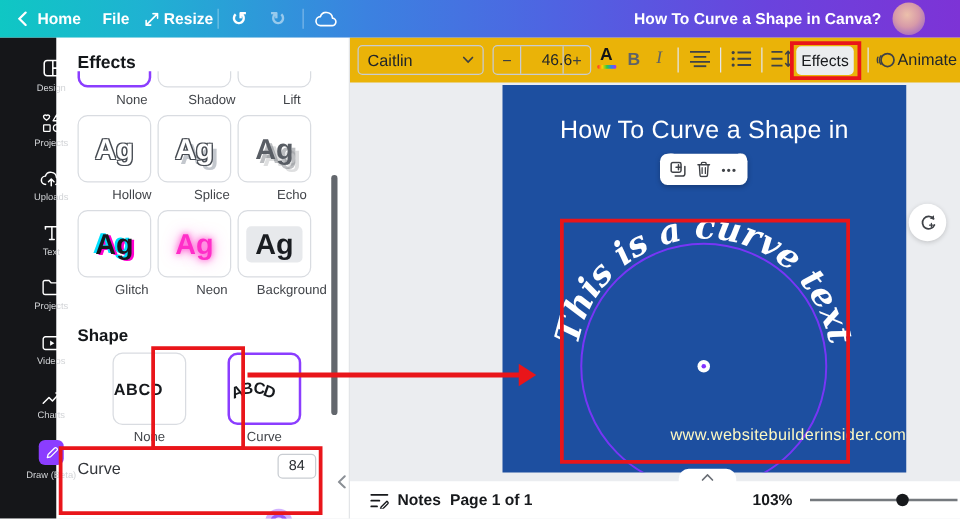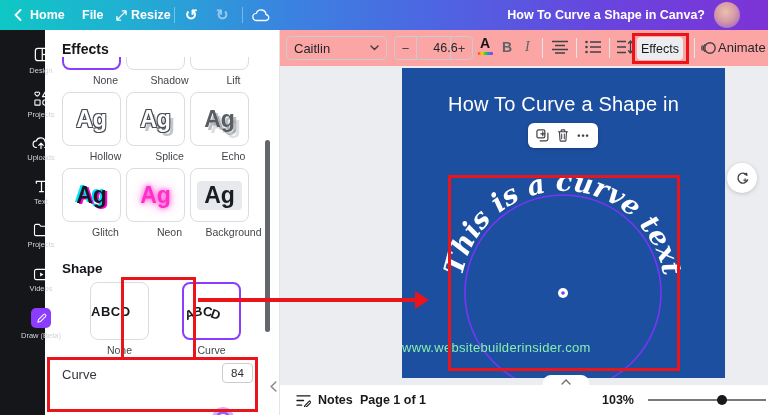--- a/index.html
+++ b/index.html
@@ -59,21 +59,21 @@
   
   .slider-strip { position:absolute; left:0; top:330px; width:235px; height:55px; }
   .slider-label { position:absolute; left:17px; top:7px; font-size:13px; color:#33363b; }
   .slider-value { position:absolute; left:177px; top:3px; width:31px; height:20px; border:1px solid #c9cdd2; border-radius:4px;
     font-size:11.5px; color:#2a2d31; display:flex; align-items:center; justify-content:center; }
   .slider-halo { position:absolute; left:167px; top:47px; width:22px; height:22px; border-radius:50%; background:rgba(139,61,255,.40); }
   .slider-knob { position:absolute; left:171px; top:51px; width:14px; height:14px; border-radius:50%; background:#fff; border:3px solid #9a5cf5; }
   .panel-collapse { position:absolute; left:225px; top:348px; color:#8a8f95; }
 
   
-  .toolbar { position:absolute; left:280px; top:30px; right:0; height:36px; background:#fca5a5; z-index:30; }
+  .toolbar { position:absolute; left:280px; top:30px; right:0; height:36px; background:#eab308; z-index:30; }
   .font-select { position:absolute; left:6px; top:6px; width:101px; height:24px; border:1px solid #c8ccd1; border-radius:4px;
     display:flex; align-items:center; justify-content:space-between; padding:0 7px; font-size:13px; color:#22262a; }
   .size-group { position:absolute; left:114px; top:6px; height:24px; border:1px solid #c8ccd1; border-radius:4px; display:flex; align-items:stretch; }
   .size-btn { width:21px; display:flex; align-items:center; justify-content:center; font-size:13px; color:#3c4043; }
   .size-val { width:35px; display:flex; align-items:center; justify-content:center; font-size:12.5px; color:#22262a;
     border-left:1px solid #c8ccd1; border-right:1px solid #c8ccd1;padding-left:24px; }
   .color-a { position:absolute; left:196px; top:6px; width:18px; text-align:center; }
   .color-a .A { font-size:14px; font-weight:700; color:#131518; line-height:15px; }
   .rainbow { width:15px; height:3px; border-radius:1px; margin:1px auto 0;
     background:linear-gradient(90deg,#ff2d2d,#ffd400,#2ecc40,#2d7ff0,#b02df0); }
@@ -86,21 +86,21 @@
   .animate-lbl { position:absolute; left:438px; top:10px; font-size:13px; color:#22262a; }
 
   
   .canvas { position:absolute; left:402px; top:68px; width:323px; height:310px; background:#1d4fa0; z-index:1; overflow:hidden; }
   .cv-heading { position:absolute; left:0; top:25px; width:100%; text-align:center; color:#fff; font-size:20px; letter-spacing:.2px; z-index:2; }
   .cv-heading2 { position:absolute; left:0; top:52px; width:100%; text-align:center; color:#fff; font-size:20px; z-index:2; }
   .pill { position:absolute; left:126px; top:55px; width:70px; height:25px; background:#fff; border-radius:6px; z-index:3;
     box-shadow:0 1px 4px rgba(0,0,0,.25); display:flex; align-items:center; justify-content:center; gap:8px; }
   .pill .more { font-size:9px; color:#3f4247; letter-spacing:1px; font-weight:700; }
   .curve-svg { position:absolute; left:0; top:0; z-index:2; }
-  .cv-url { position:absolute; left:0; top:272px; width:100%; text-align:left; color:#86efac; font-size:13px; letter-spacing:.3px; z-index:2; }
+  .cv-url { position:absolute; left:0; top:272px; width:100%; text-align:right; color:#fef9c3; font-size:13px; letter-spacing:.3px; z-index:2; }
   .rotate-btn { position:absolute; left:727px; top:163px; width:30px; height:30px; border-radius:50%; background:#fff; z-index:10;
     box-shadow:0 1px 4px rgba(0,0,0,.18); display:flex; align-items:center; justify-content:center; }
   .collapse-tab { position:absolute; left:543px; top:375px; width:46px; height:14px; background:#fff; border-radius:8px 8px 0 0;
     z-index:12; display:flex; align-items:center; justify-content:center; }
 
   
   .bottombar { position:absolute; left:280px; right:0; top:385px; height:44px; background:#fff; z-index:11; }
   .bb-item { position:absolute; top:0; height:30px; display:flex; align-items:center; font-size:12.5px; font-weight:700; color:#17191c; }
   .zoom-slider { position:absolute; left:368px; top:14px; width:118px; height:2px; background:#75797e; }
   .zoom-dot { position:absolute; left:69px; top:-4px; width:10px; height:10px; border-radius:50%; background:#17191c; }
@@ -187,20 +187,27 @@
           <path d="M1.5 3 a1.5 1.5 0 0 1 1.5-1.5 h3.5 l1.8 2 h6.7 a1.5 1.5 0 0 1 1.5 1.5 v7 a1.5 1.5 0 0 1 -1.5 1.5 h-12 a1.5 1.5 0 0 1 -1.5-1.5 z" fill="none" stroke="#fff" stroke-width="1.2"></path>
         </svg>
       <span class="lbl">Projects</span>
     </div>
     <div class="side-item">
       <svg width="17" height="13" viewBox="0 0 18 14">
           <rect x="1.5" y="1.5" width="15" height="11" rx="2" fill="none" stroke="#fff" stroke-width="1.2"></rect>
           <path d="M7.5 4.8 l3.6 2.2 -3.6 2.2 z" fill="#fff"></path>
         </svg>
       <span class="lbl">Videos</span>
+    </div>
+    <div class="side-item">
+      <svg width="17" height="12" viewBox="0 0 18 13">
+          <path d="M1.5 11.5 L6.5 6.5 l3 3 L15.5 3" fill="none" stroke="#fff" stroke-width="1.3" stroke-linecap="round" stroke-linejoin="round"></path>
+          <path d="M12.5 2.5 h3.5 v3.5" fill="none" stroke="#fff" stroke-width="1.3" stroke-linecap="round" stroke-linejoin="round"></path>
+        </svg>
+      <span class="lbl">Charts</span>
     </div>
     <div class="side-item">
       <span class="draw-badge">
         <svg width="11" height="11" viewBox="0 0 12 12">
             <path d="M2 10 l.7-2.8 L8.4 1.5 a1.1 1.1 0 0 1 1.6 0 l.5.5 a1.1 1.1 0 0 1 0 1.6 L4.8 9.3 z" fill="none" stroke="#fff" stroke-width="1.1" stroke-linejoin="round"></path>
           </svg>
       </span>
       <span class="lbl">Draw (Beta)</span>
     </div>
   </div>

